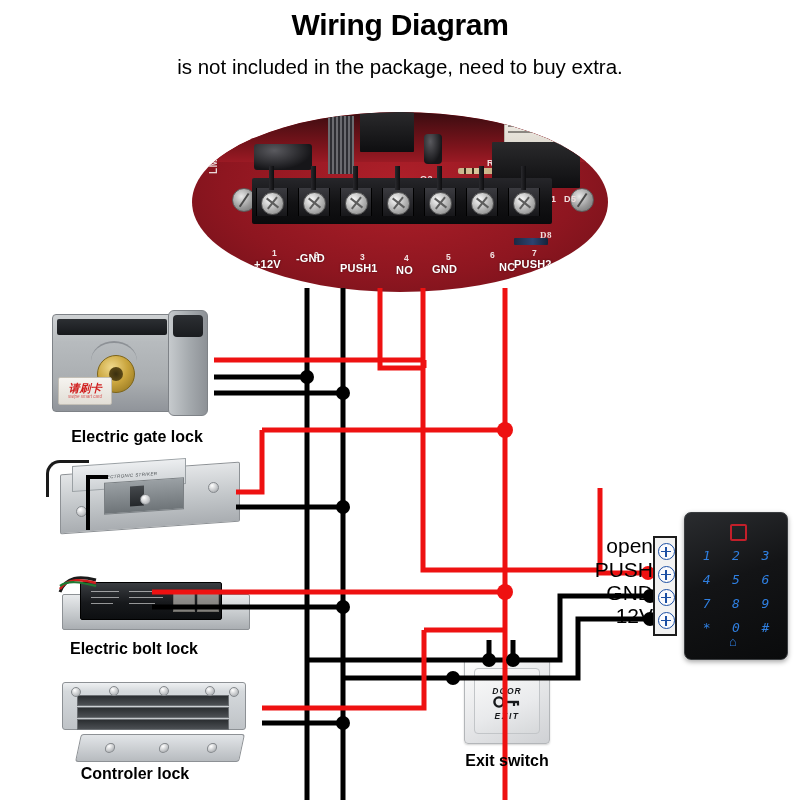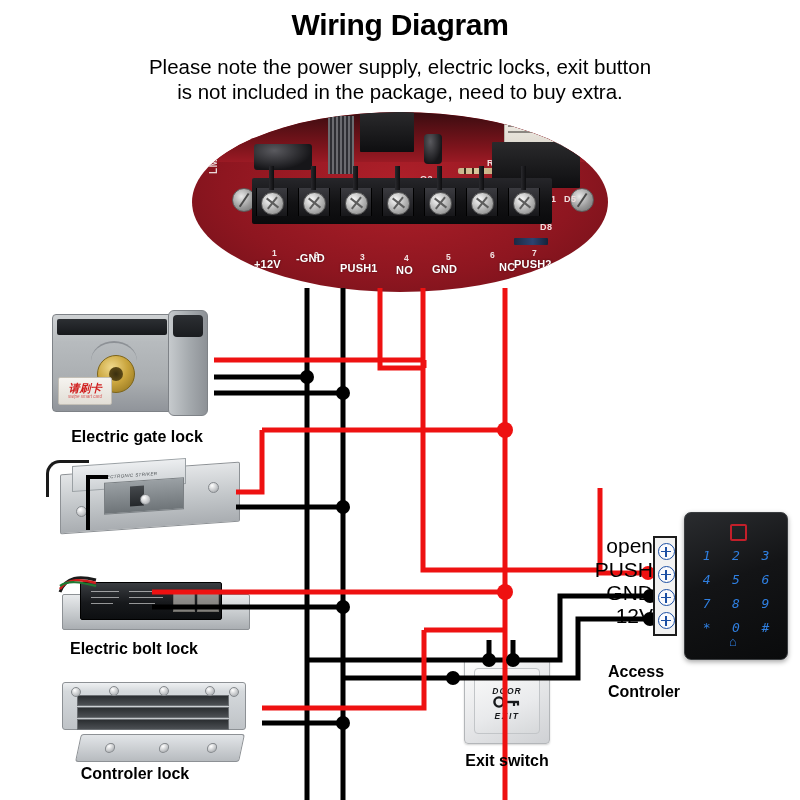--- a/index.html
+++ b/index.html
@@ -176,21 +176,20 @@
   .ctrl-name{position:absolute;left:608px;top:662px;width:120px;font-size:16px;
      font-weight:bold;line-height:20px;z-index:4;}
 </style>
 </head>
 <body>
 
 <div id="stage">
 
   <div class="title">Wiring Diagram</div>
   <div class="subtitle">
-    <span>Please note the power supply, electric locks, exit button</span>
     <span>is not included in the package, need to buy extra.</span>
   </div>
 
   <svg class="layer wires" viewBox="0 0 800 800">
     <g stroke-linecap="butt" fill="none">
 
       <path d="M307,288 L307,800" stroke="#000" stroke-width="5"></path>
 
       <path d="M343,288 L343,800" stroke="#000" stroke-width="5"></path>
 
@@ -259,21 +258,21 @@
 
       <div class="screwhole" style="left:40px;top:76px;"></div>
       <div class="screwhole" style="left:378px;top:76px;"></div>
 
       <div class="pcb-label pcb-lmj">LMJ</div>
       <div class="pcb-label" style="left:146px;top:48px;">U2</div>
       <div class="pcb-label" style="left:228px;top:62px;">Q2</div>
       <div class="pcb-label" style="left:295px;top:46px;">R7</div>
       <div class="pcb-label" style="left:352px;top:82px;">K1</div>
       <div class="pcb-label" style="left:372px;top:82px;">D5</div>
-      <div class="pcb-label" style="left:348px;top:110px;">D8</div>
+      <div class="pcb-label" style="left:348px;top:118px;font-family:Liberation Serif, serif;">D8</div>
 
       <div class="cap" style="left:62px;top:32px;width:58px;height:26px;"></div>
       <div class="ribbon" style="left:136px;top:4px;width:26px;height:58px;"></div>
       <div class="ic" style="left:168px;top:0px;width:54px;height:40px;"></div>
       <div class="cap" style="left:232px;top:22px;width:18px;height:30px;border-radius:4px;"></div>
       <div class="res" style="left:266px;top:56px;width:44px;">
         <i style="left:6px"></i>
           <i style="left:14px"></i>
           <i style="left:22px"></i>
           <i style="left:34px"></i>
@@ -444,18 +443,14 @@
       <div class="ct-key">7</div>
       <div class="ct-key">8</div>
       <div class="ct-key">9</div>
       <div class="ct-key">*</div>
       <div class="ct-key">0</div>
       <div class="ct-key">#</div>
     </div>
     <div class="ct-bell">⌂</div>
   </div>
 
-  <div class="ctrl-name">
-    <div>Access</div>
-    <div>Controler</div>
-  </div>
 
 </div>
 
 </body></html>

